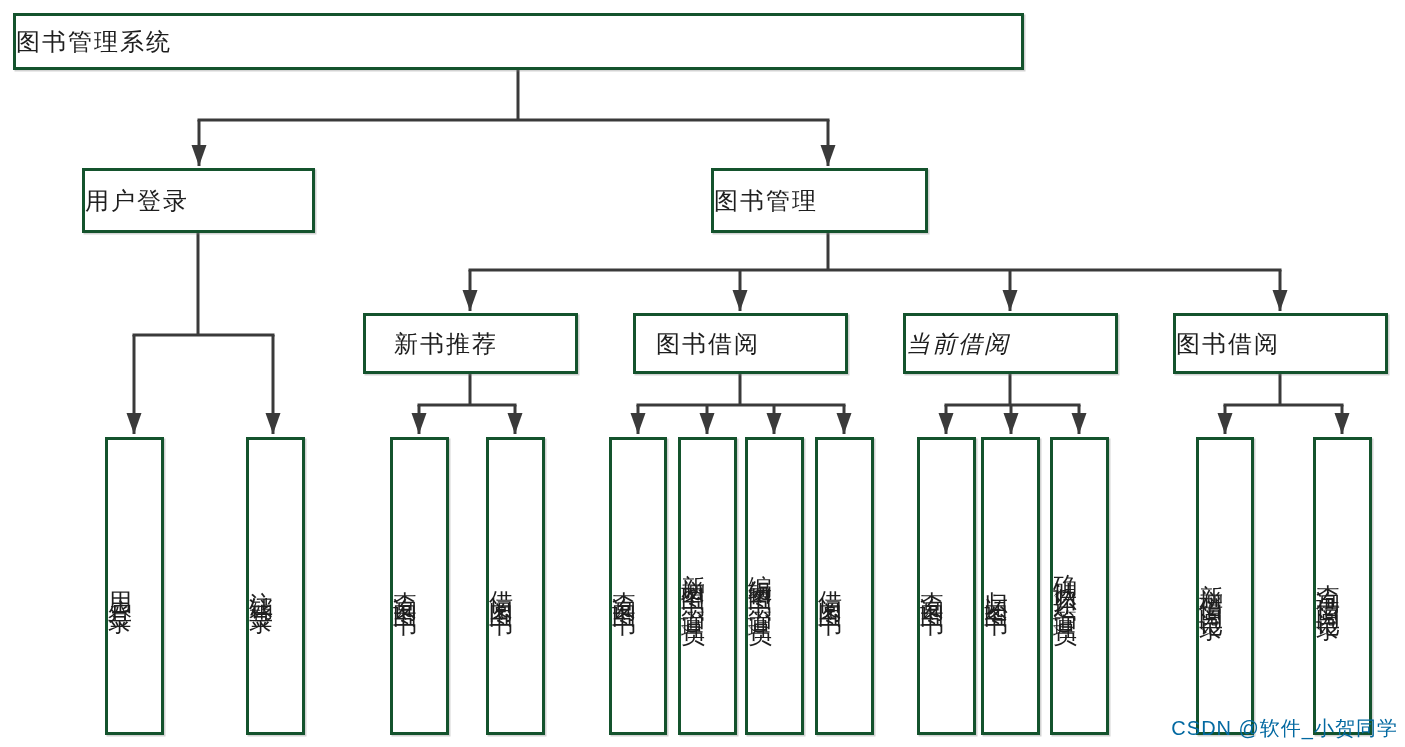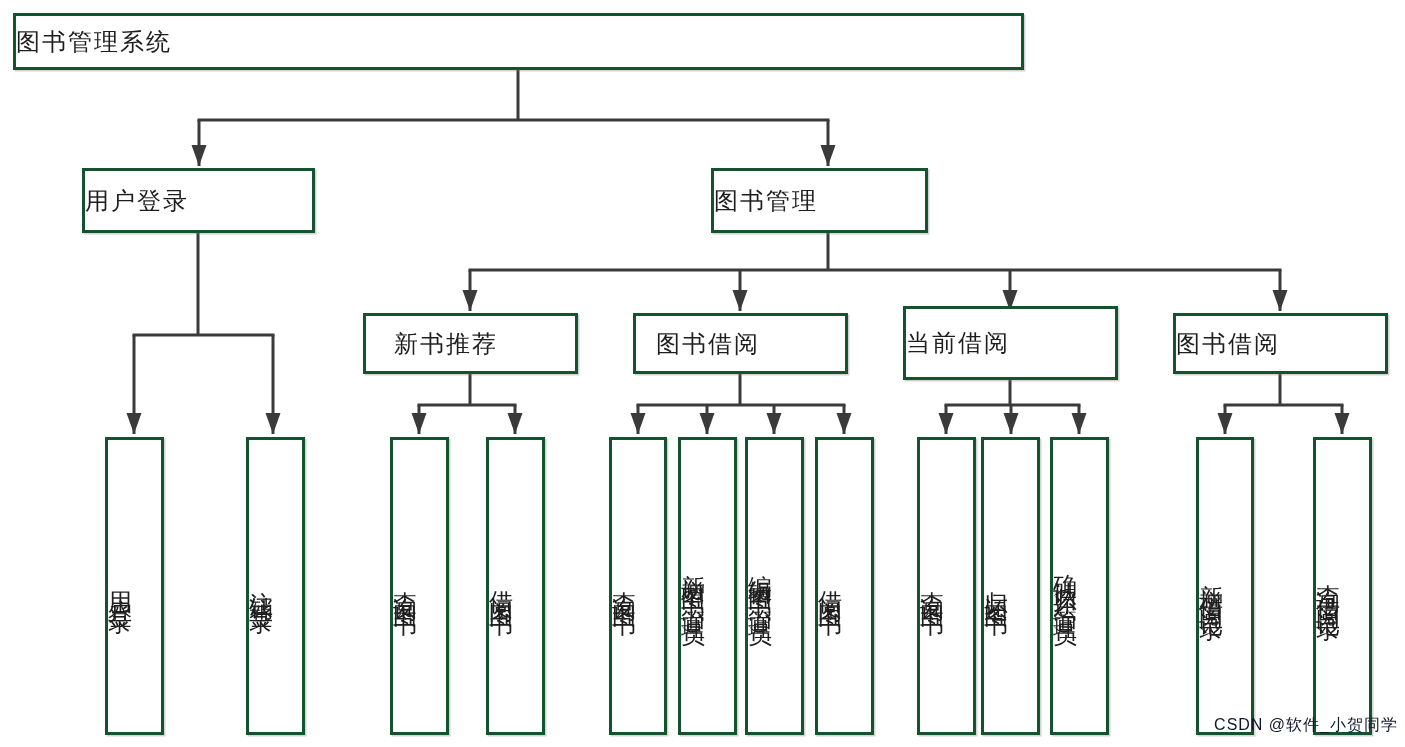--- a/index.html
+++ b/index.html
@@ -38,23 +38,23 @@
     text-orientation: mixed;
     font-size: 24px;
     letter-spacing: 7px;
     line-height: 1;
     white-space: nowrap;
   }
   .watermark {
     position: absolute;
     top: 715px;
     right: 7px;
-    font-size: 16px;
+    font-size: 20px;
     letter-spacing: 1px;
-    color: #0f172a;
+    color: #0369a1;
     white-space: nowrap;
   }
 </style>
 </head>
 <body>
 
 <div class="stage">
 
   <svg class="wires" viewBox="0 0 1405 747" xmlns="http://www.w3.org/2000/svg" aria-hidden="true">
     <defs>
@@ -116,21 +116,21 @@
   <div class="box" style="left:711px; top:168px; width:217px; height:65px;">
     <span class="hlabel">图书管理</span>
   </div>
 
   <div class="box" style="left:363px; top:313px; width:215px; height:61px;padding-left:28px;">
     <span class="hlabel">新书推荐</span>
   </div>
   <div class="box" style="left:633px; top:313px; width:215px; height:61px;padding-left:20px;">
     <span class="hlabel">图书借阅</span>
   </div>
-  <div class="box" style="left:903px; top:306px; width:215px; height:74px;">
+  <div class="box" style="left:903px; top:313px; width:215px; height:61px;font-style:italic;">
     <span class="hlabel">当前借阅</span>
   </div>
   <div class="box" style="left:1173px; top:313px; width:215px; height:61px;">
     <span class="hlabel">图书借阅</span>
   </div>
 
   <div class="box" style="left:105px; top:437px; width:59px; height:298px;">
     <span class="vlabel">用户登录</span>
   </div>
   <div class="box" style="left:246px; top:437px; width:59px; height:298px;">

